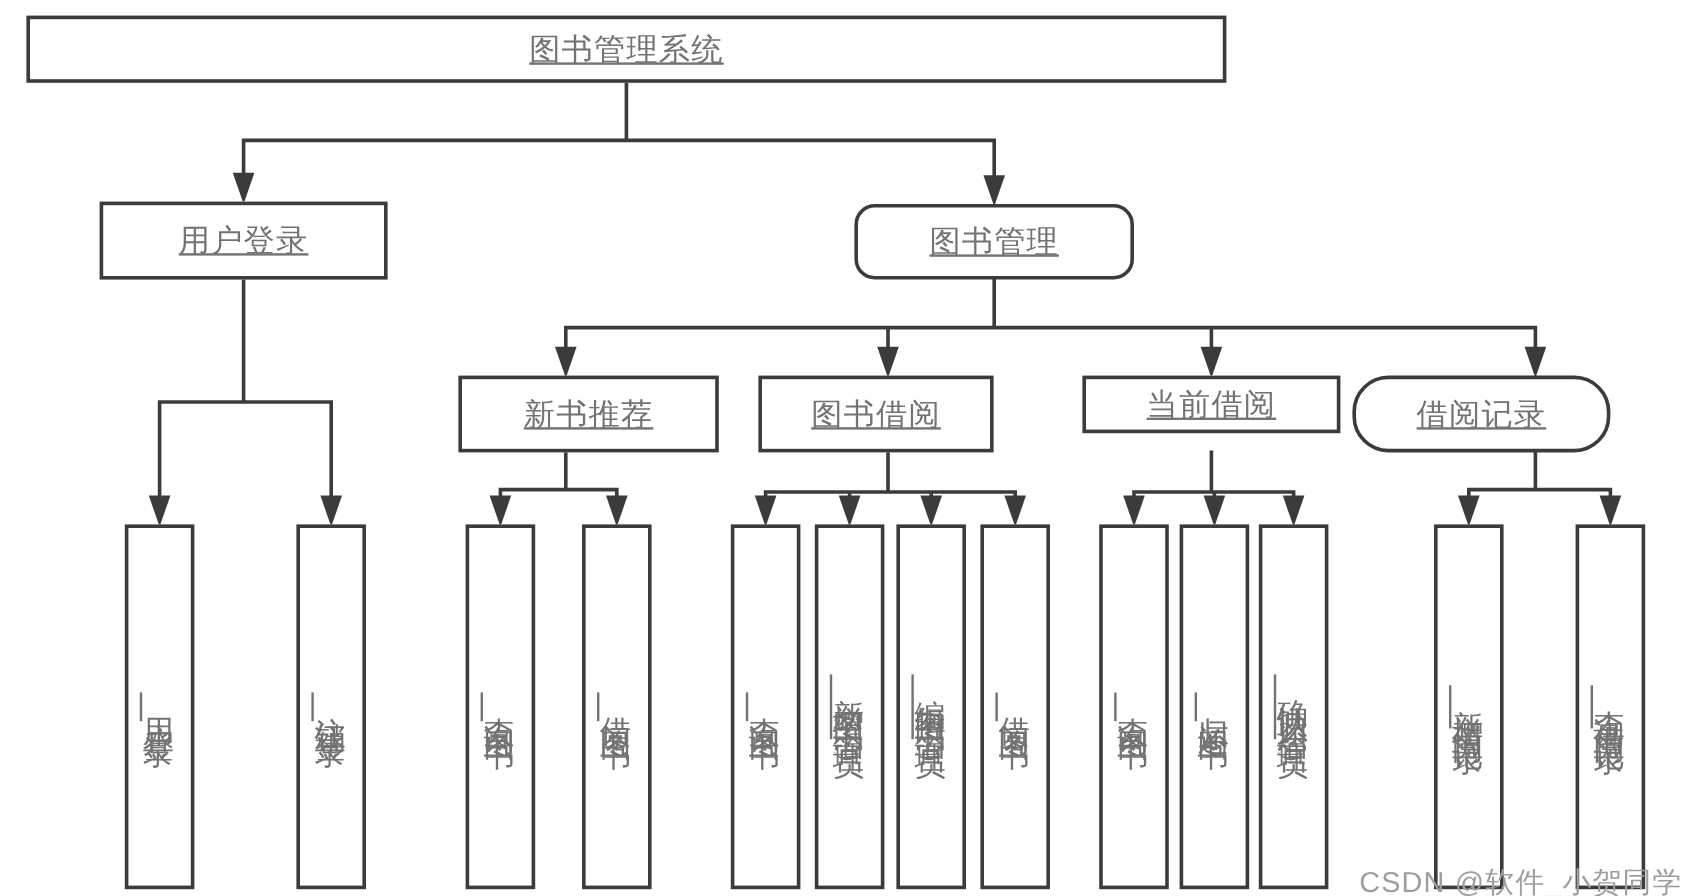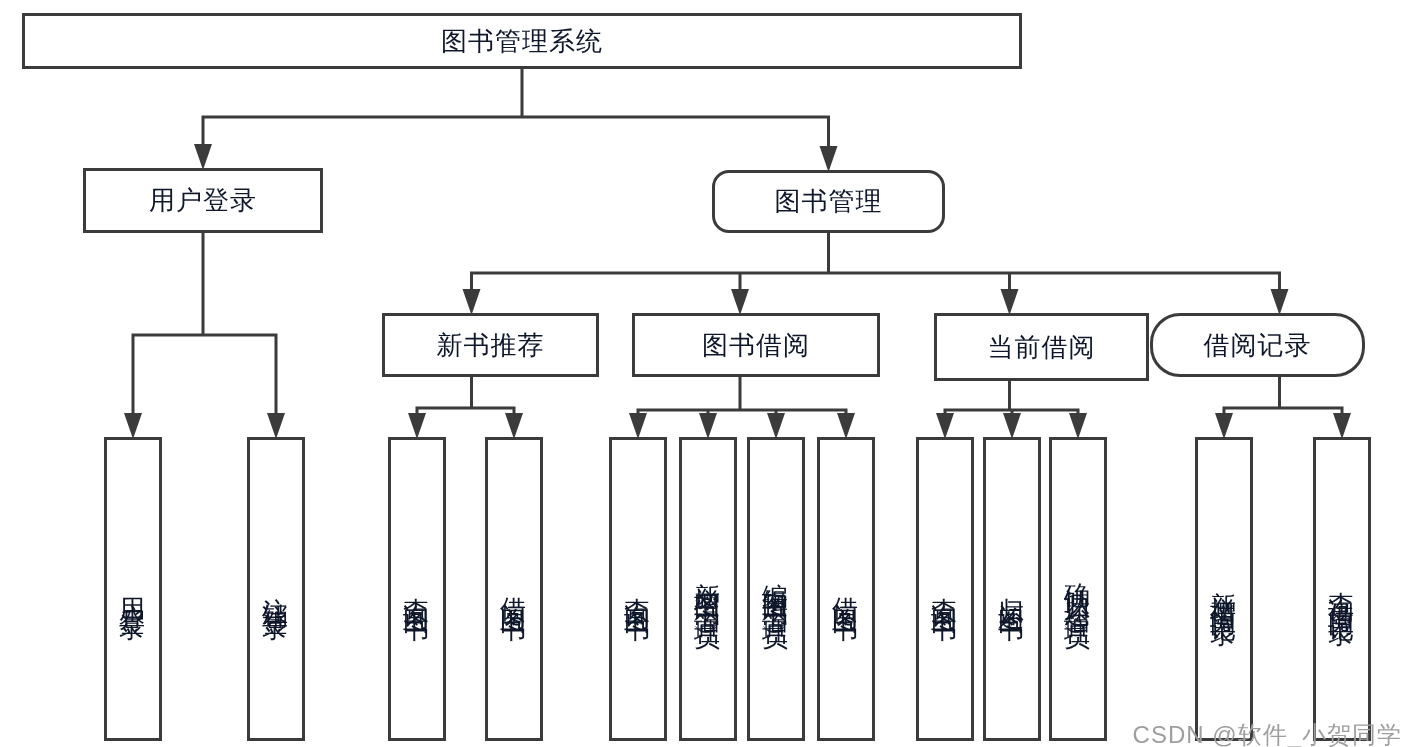--- a/index.html
+++ b/index.html
@@ -15,26 +15,27 @@
     position: absolute;
     left: 0; top: 0;
     width: 1405px; height: 747px;
   }
   #nodes { position: absolute; left: 0; top: 0; width: 100%; height: 100%; }
   .node {
     position: absolute;
     box-sizing: border-box;
     border: 3px solid #3b3b3b;
     background: #ffffff;
-    color: #0f172a;
+    color: #737373;
     display: flex;
     align-items: center;
     justify-content: center;
     text-align: center;
     white-space: nowrap;
+    text-decoration: underline;
   }
   .node.h {
     font-size: 26px;
     letter-spacing: 1px;
   }
   .node.v {
     writing-mode: vertical-rl;
     text-orientation: mixed;
     font-size: 26px;
     letter-spacing: 6px;
@@ -79,23 +80,23 @@
       <polygon points="1069,413 1087,413 1078,439" fill="#3b3b3b"></polygon>
       <path d="M 1279.5 377 V 408 M 1224 408 H 1342 M 1224 408 V 425 M 1342 408 V 425" fill="none" stroke="#3b3b3b" stroke-width="3" stroke-linecap="square"></path>
       <polygon points="1215,413 1233,413 1224,439" fill="#3b3b3b"></polygon>
       <polygon points="1333,413 1351,413 1342,439" fill="#3b3b3b"></polygon>
     </svg>
   <div id="nodes">
       <div class="node h" style="left: 22px; top: 13px; width: 1000px; height: 56px;">图书管理系统</div>
       <div class="node h" style="left: 83px; top: 168px; width: 240px; height: 65px;">用户登录</div>
       <div class="node h" style="left: 712px; top: 170px; width: 233px; height: 63px; border-radius: 17px;">图书管理</div>
       <div class="node h" style="left: 363px; top: 313px; width: 217px; height: 64px; margin-left: 19px;">新书推荐</div>
-      <div class="node h" style="left: 632px; top: 313px; width: 248px; height: 64px;">图书借阅</div>
-      <div class="node h" style="left: 902px; top: 313px; width: 215px; height: 68px; margin-left: 32px;">当前借阅</div>
-      <div class="node h" style="left: 1150px; top: 313px; width: 215px; height: 64px; border-radius: 30px;">借阅记录</div>
+      <div class="node h" style="left: 632px; top: 313px; width: 196px; height: 64px;">图书借阅</div>
+      <div class="node h" style="left: 902px; top: 313px; width: 215px; height: 48px;">当前借阅</div>
+      <div class="node h" style="left: 1127px; top: 313px; width: 215px; height: 64px; border-radius: 30px;">借阅记录</div>
       <div class="node v" style="left: 104px; top: 437px; width: 58px; height: 304px;">用户登录</div>
       <div class="node v" style="left: 247px; top: 437px; width: 58px; height: 304px;">注销登录</div>
       <div class="node v" style="left: 388px; top: 437px; width: 58px; height: 304px;">查询图书</div>
       <div class="node v" style="left: 485px; top: 437px; width: 58px; height: 304px;">借阅图书</div>
       <div class="node v" style="left: 609px; top: 437px; width: 58px; height: 304px;">查询图书</div>
       <div class="node v" style="left: 679px; top: 437px; width: 58px; height: 304px;">新增图书（管理员）</div>
       <div class="node v" style="left: 747px; top: 437px; width: 58px; height: 304px;">编辑图书（管理员）</div>
       <div class="node v" style="left: 817px; top: 437px; width: 58px; height: 304px;">借阅图书</div>
       <div class="node v" style="left: 916px; top: 437px; width: 58px; height: 304px;">查询图书</div>
       <div class="node v" style="left: 983px; top: 437px; width: 58px; height: 304px;">归还图书</div>

